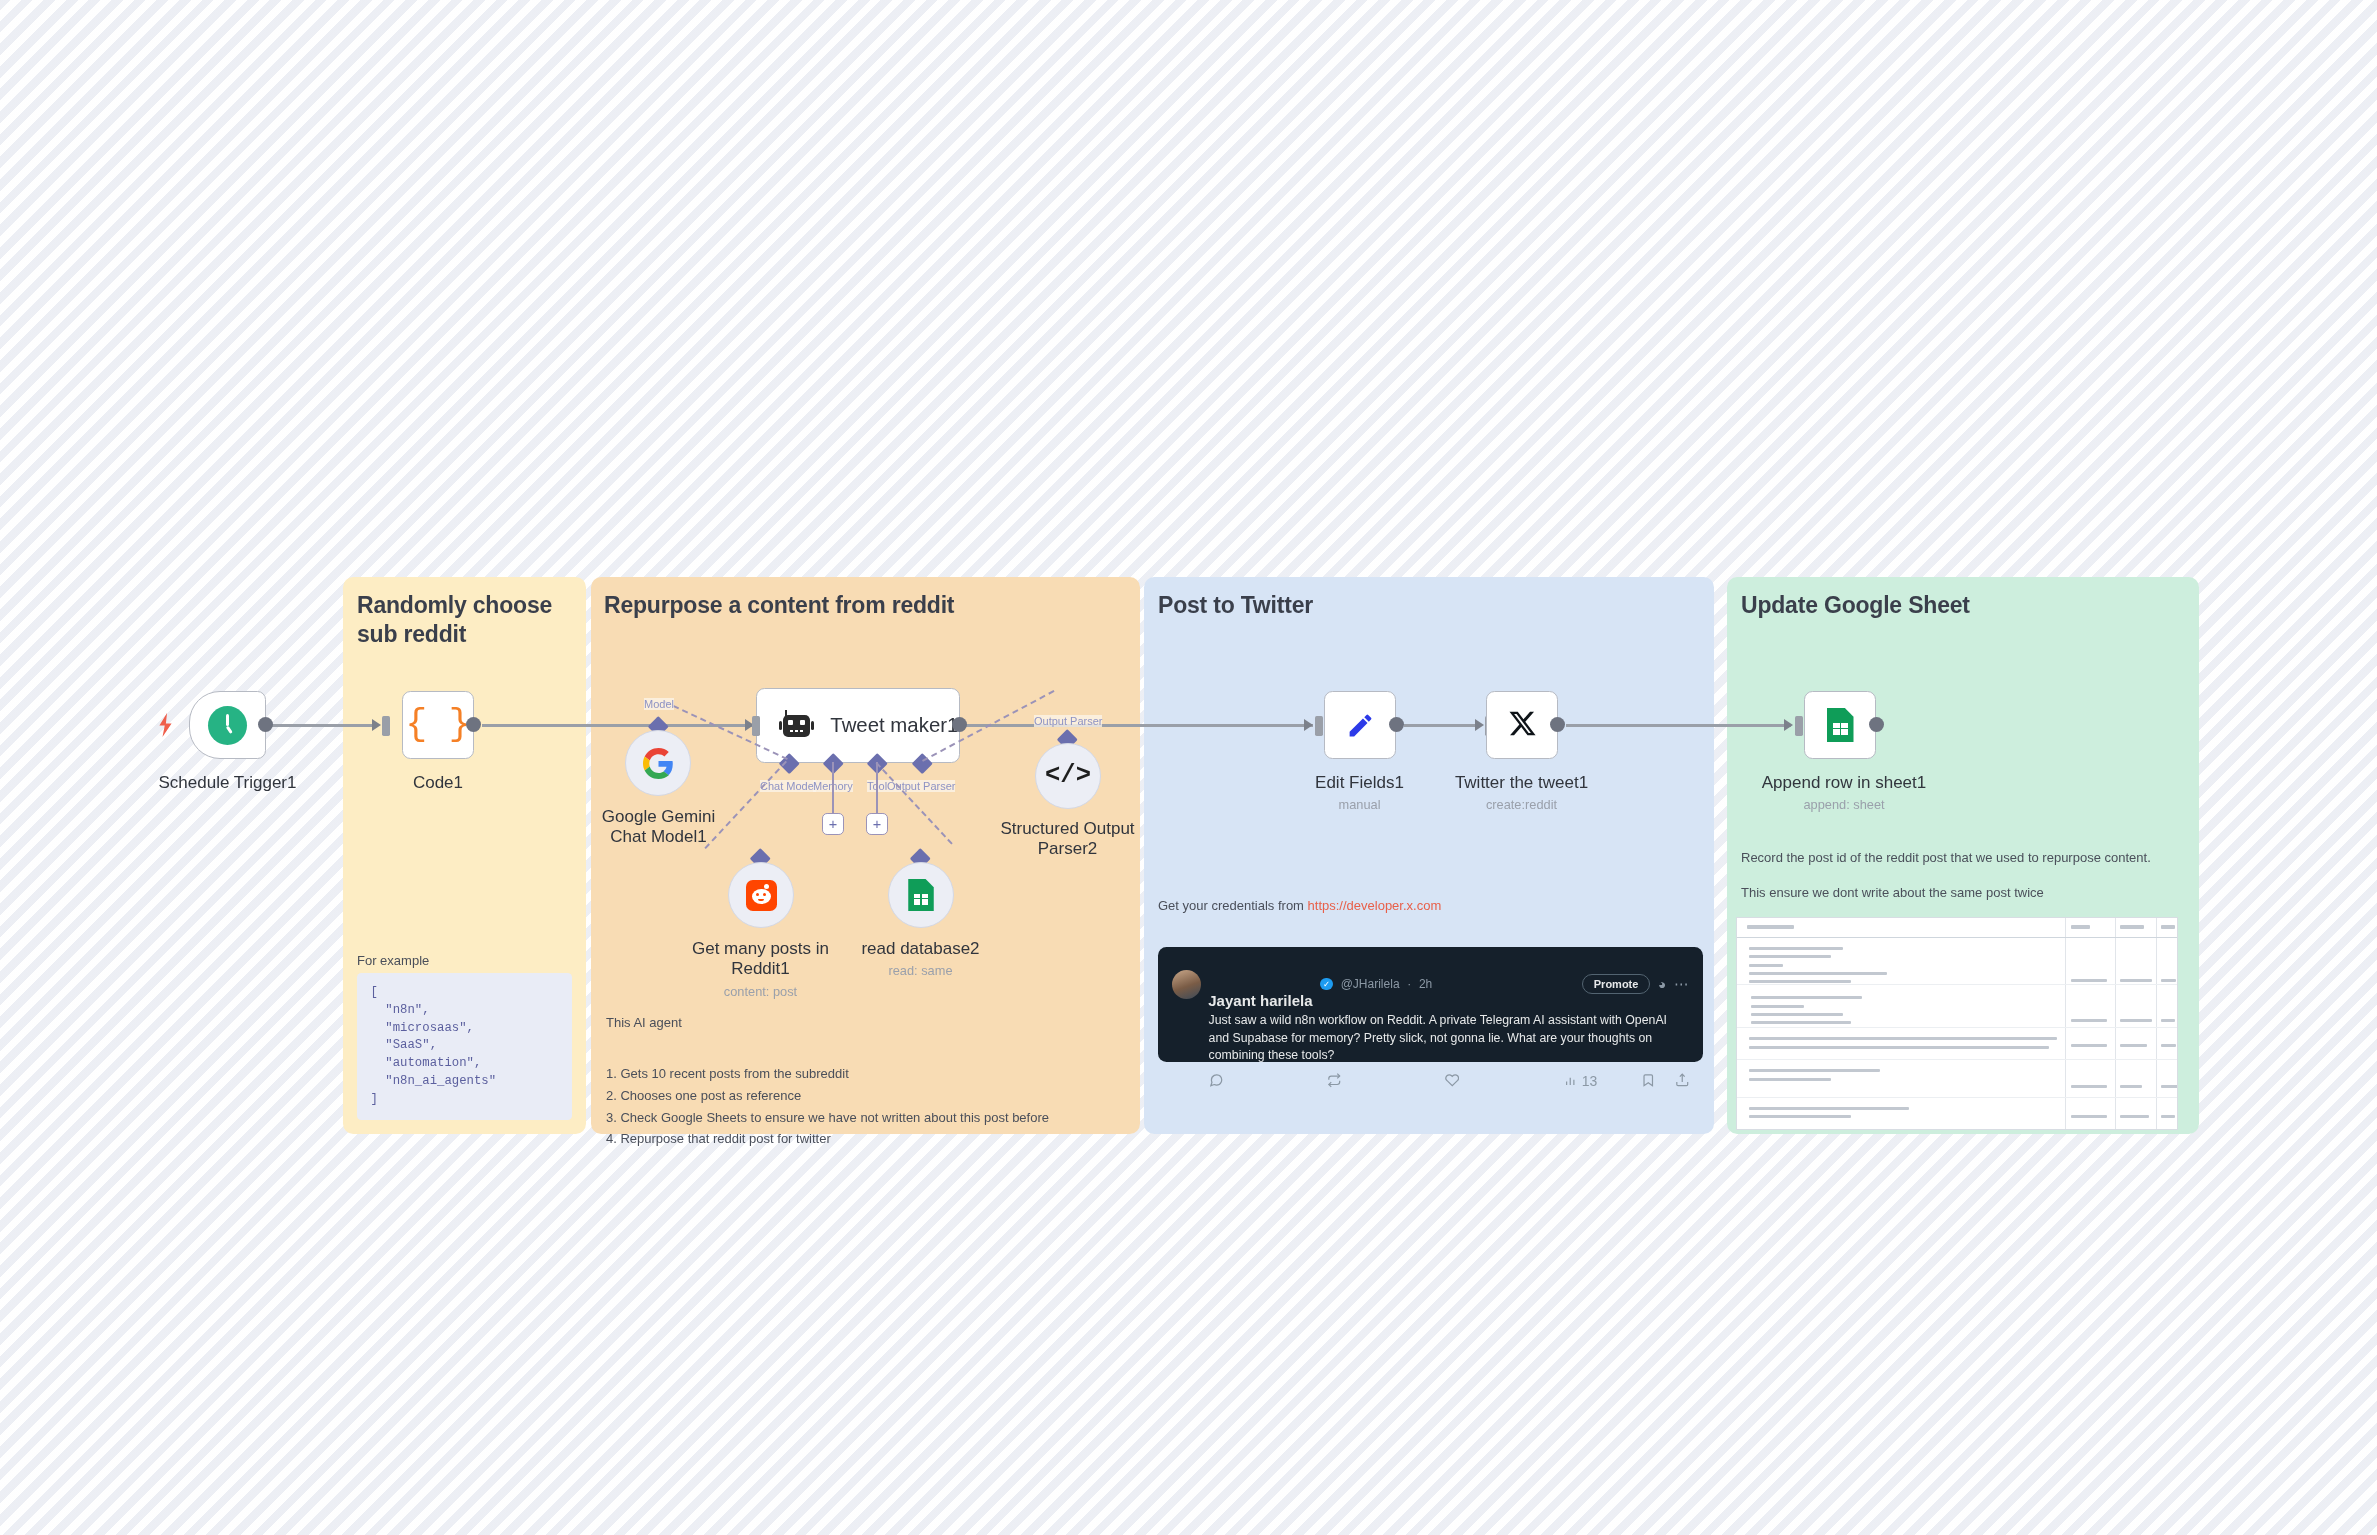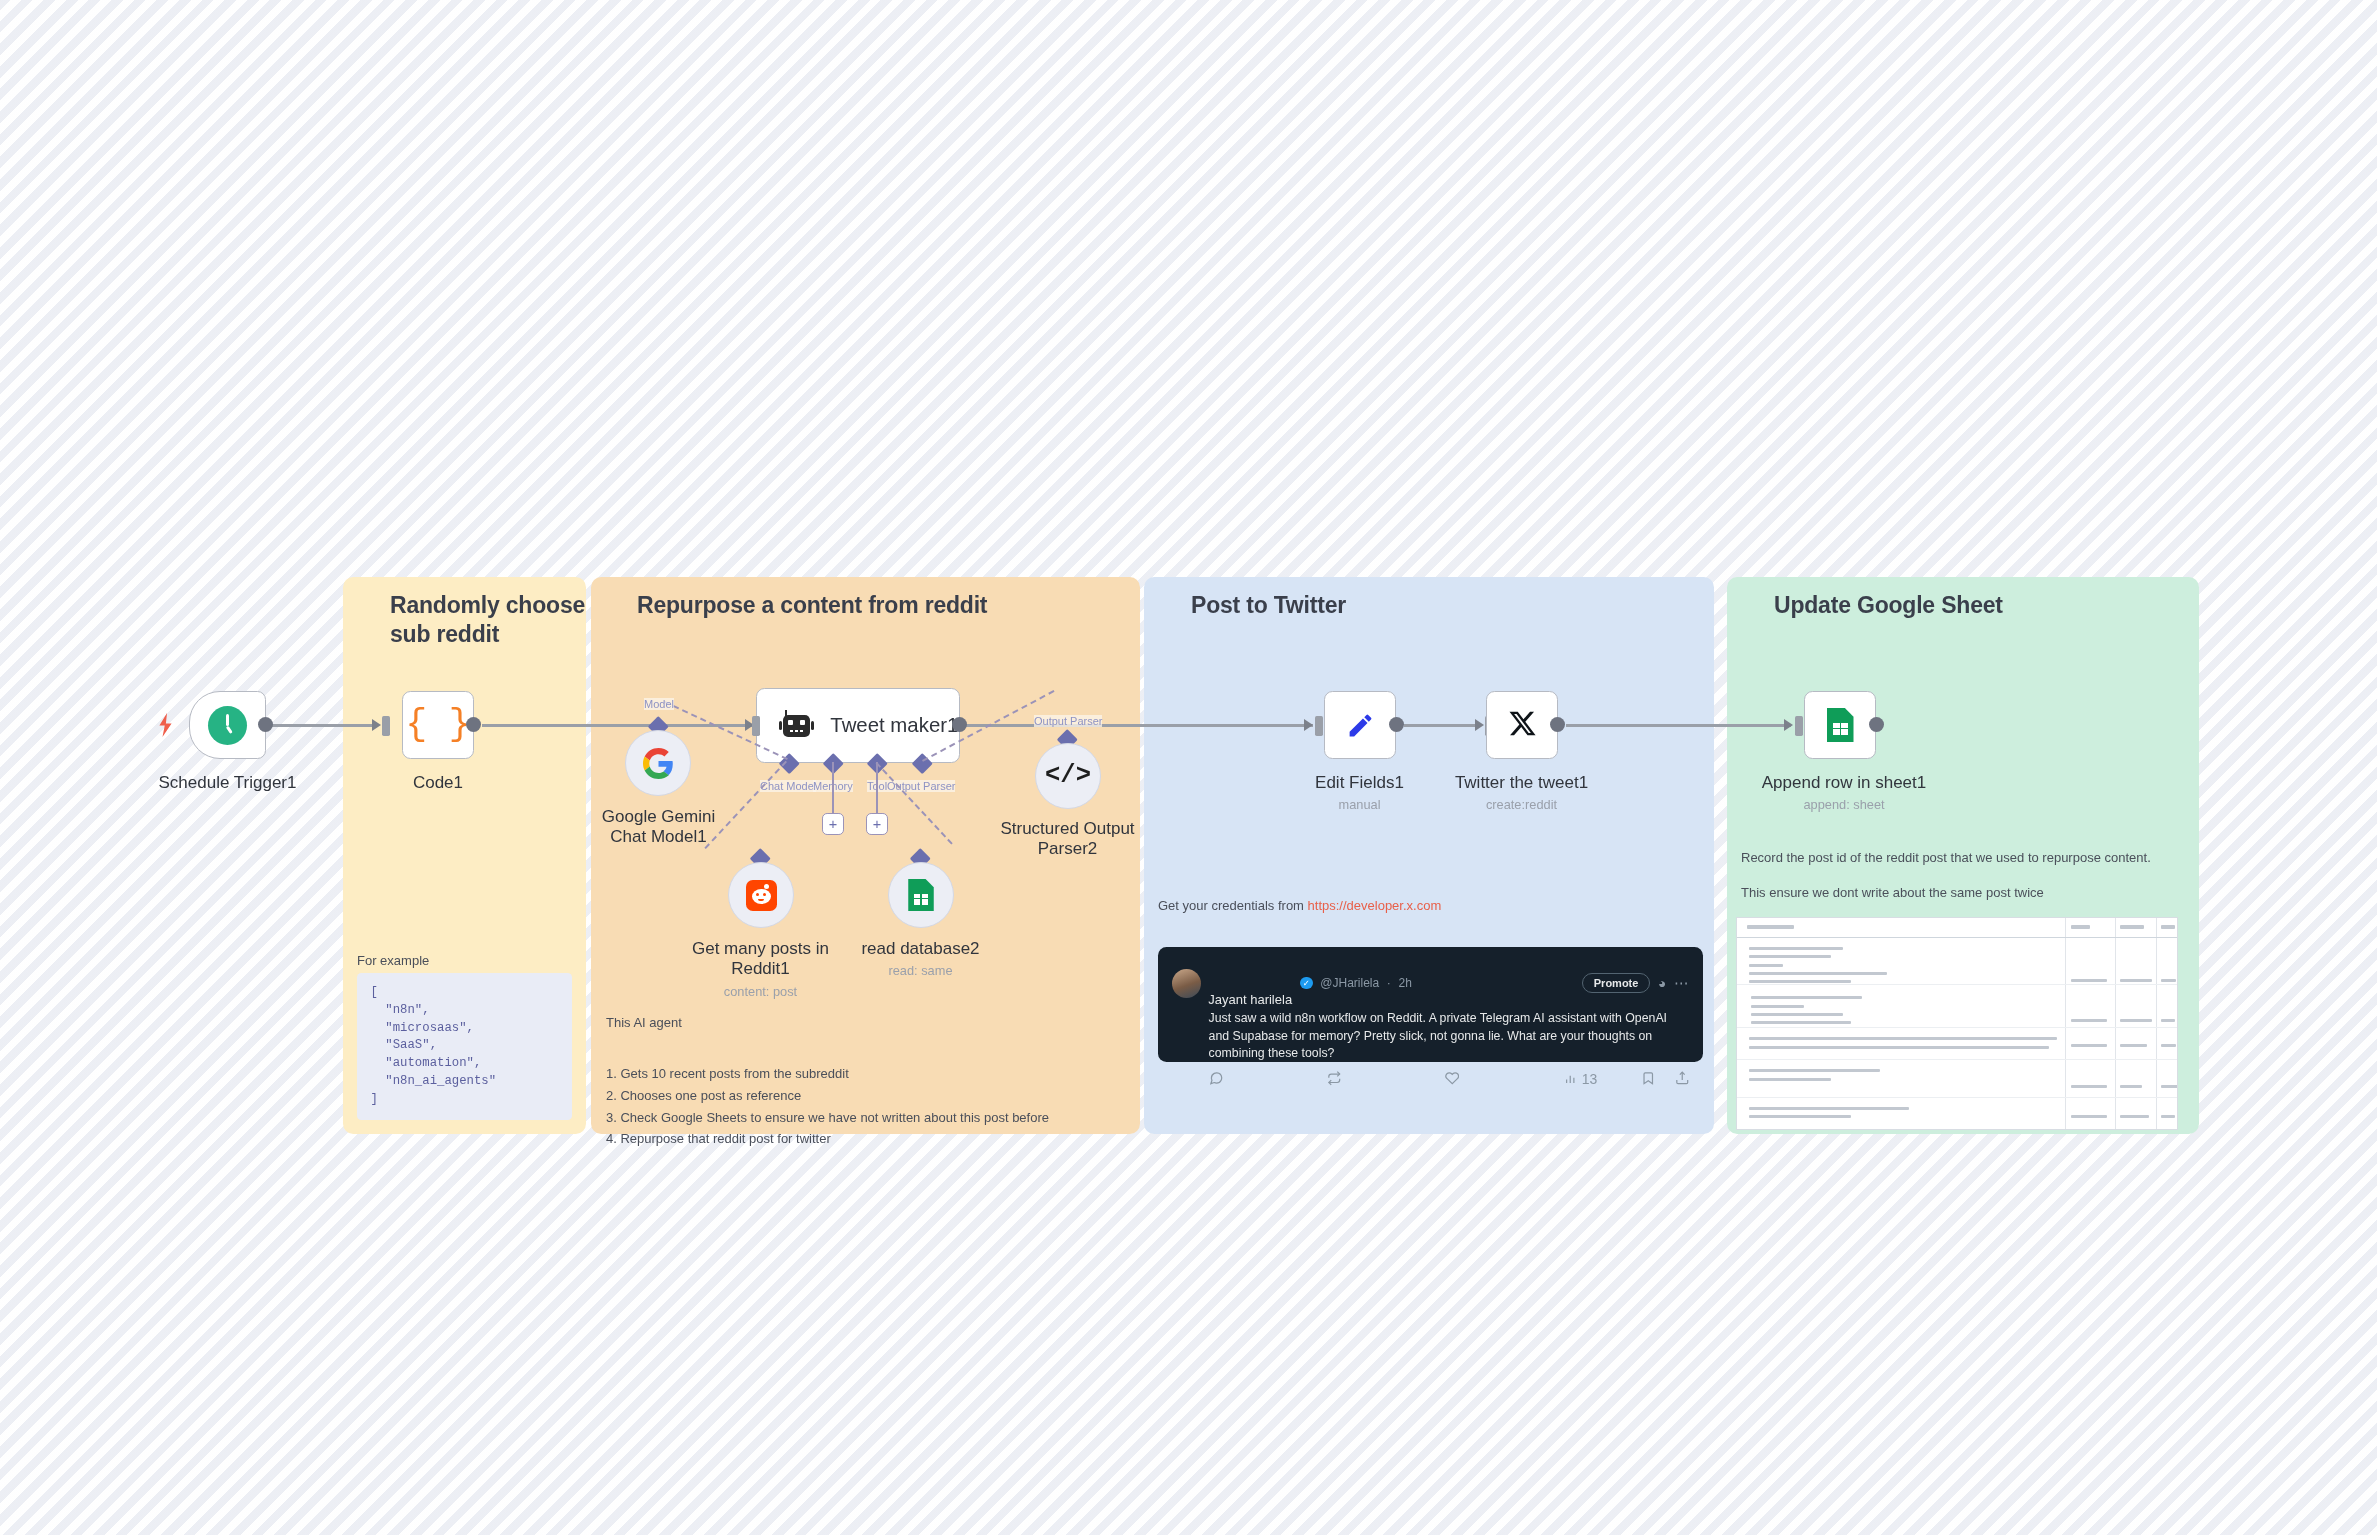--- a/index.html
+++ b/index.html
@@ -31,21 +31,20 @@
     border-radius: 10.2px;
     overflow: hidden;
   }
   .sticky-title {
     position: absolute;
     font-size: 23px;
     font-weight: 700;
     color: #3a3f4b;
     line-height: 1.28;
     letter-spacing: -0.2px;
-    margin-left: 33px;
   }
   .sticky-body {
     position: absolute;
     font-size: 13px;
     color: #4a4f5a;
     line-height: 1.5;
   }
 
   .note-yellow { background:#fdedc4; }
   .note-orange { background:#f8dcb4; }
@@ -207,21 +206,21 @@
     display: flex;
     align-items: center;
     gap: 7.7px;
   }
   .tweet-avatar {
     width: 29px; height: 29px;
     border-radius: 50%;
     background: linear-gradient(160deg,#caa88a 0%, #7a5c46 55%, #3c4a59 100%);
     flex: 0 0 auto;
   }
-  .tweet-name { font-size: 13px; font-weight: 400; margin-top: 33px; }
+  .tweet-name { font-size: 15px; font-weight: 700; margin-top: 33px; }
   .tweet-verified {
     width: 12.8px; height: 12.8px;
     border-radius: 50%;
     background: #1d9bf0;
     display: inline-flex;
     align-items: center;
     justify-content: center;
     color: #fff;
     font-size: 8.5px;
   }

